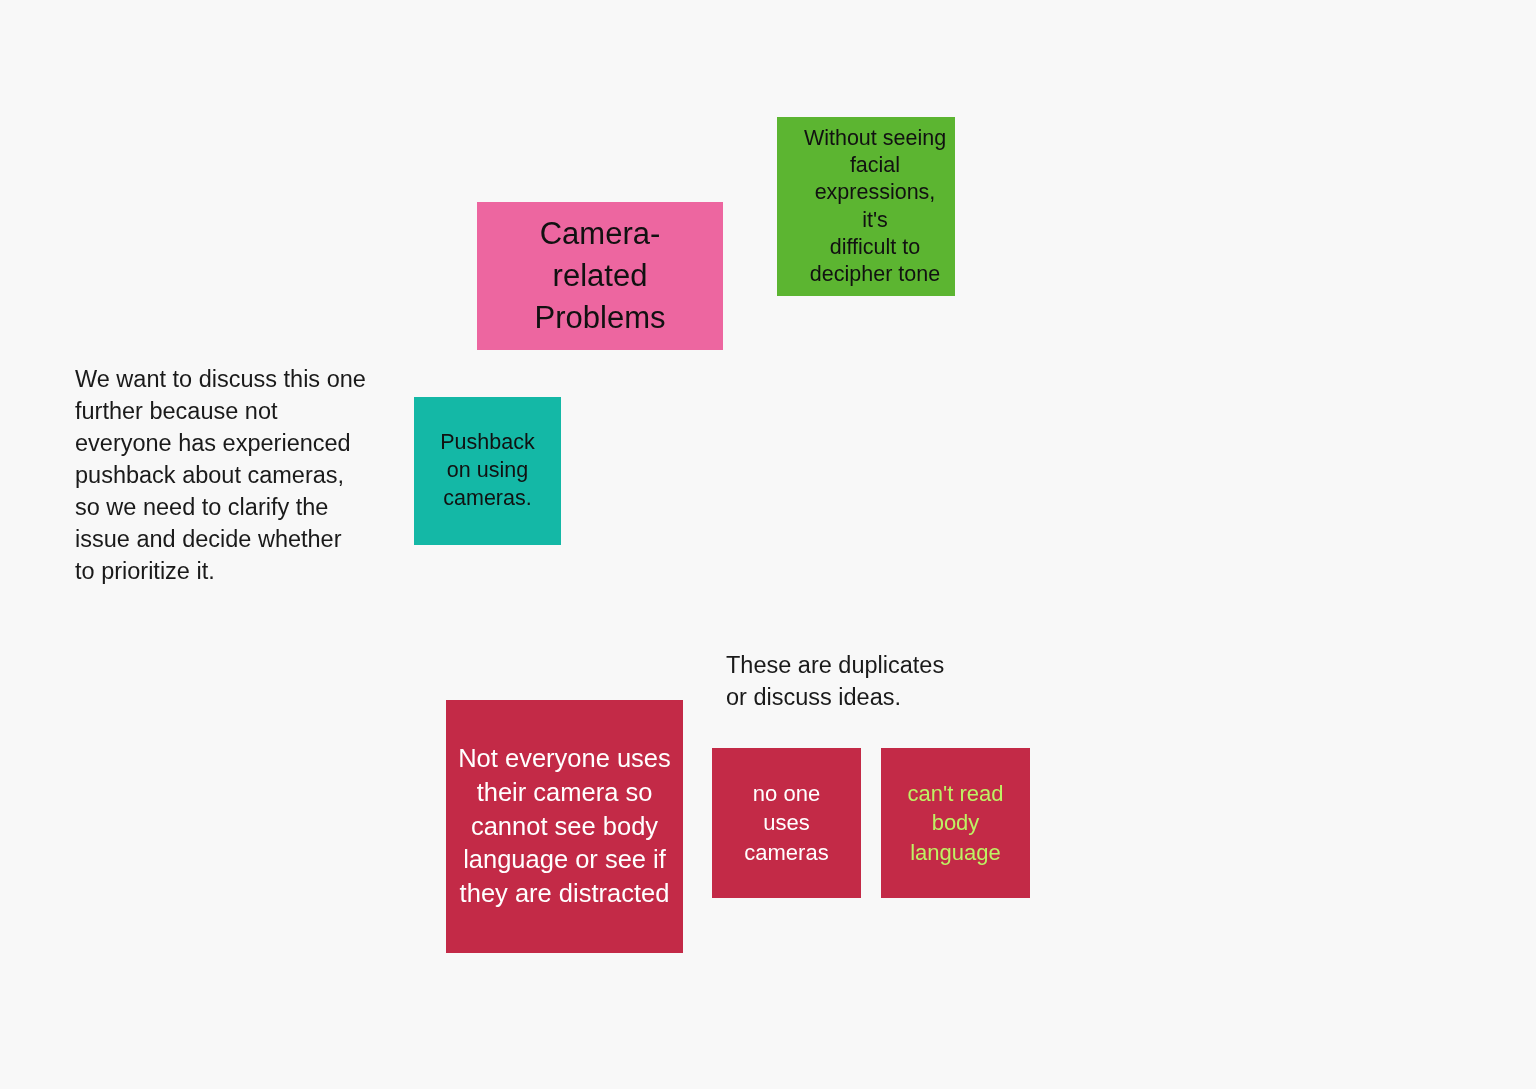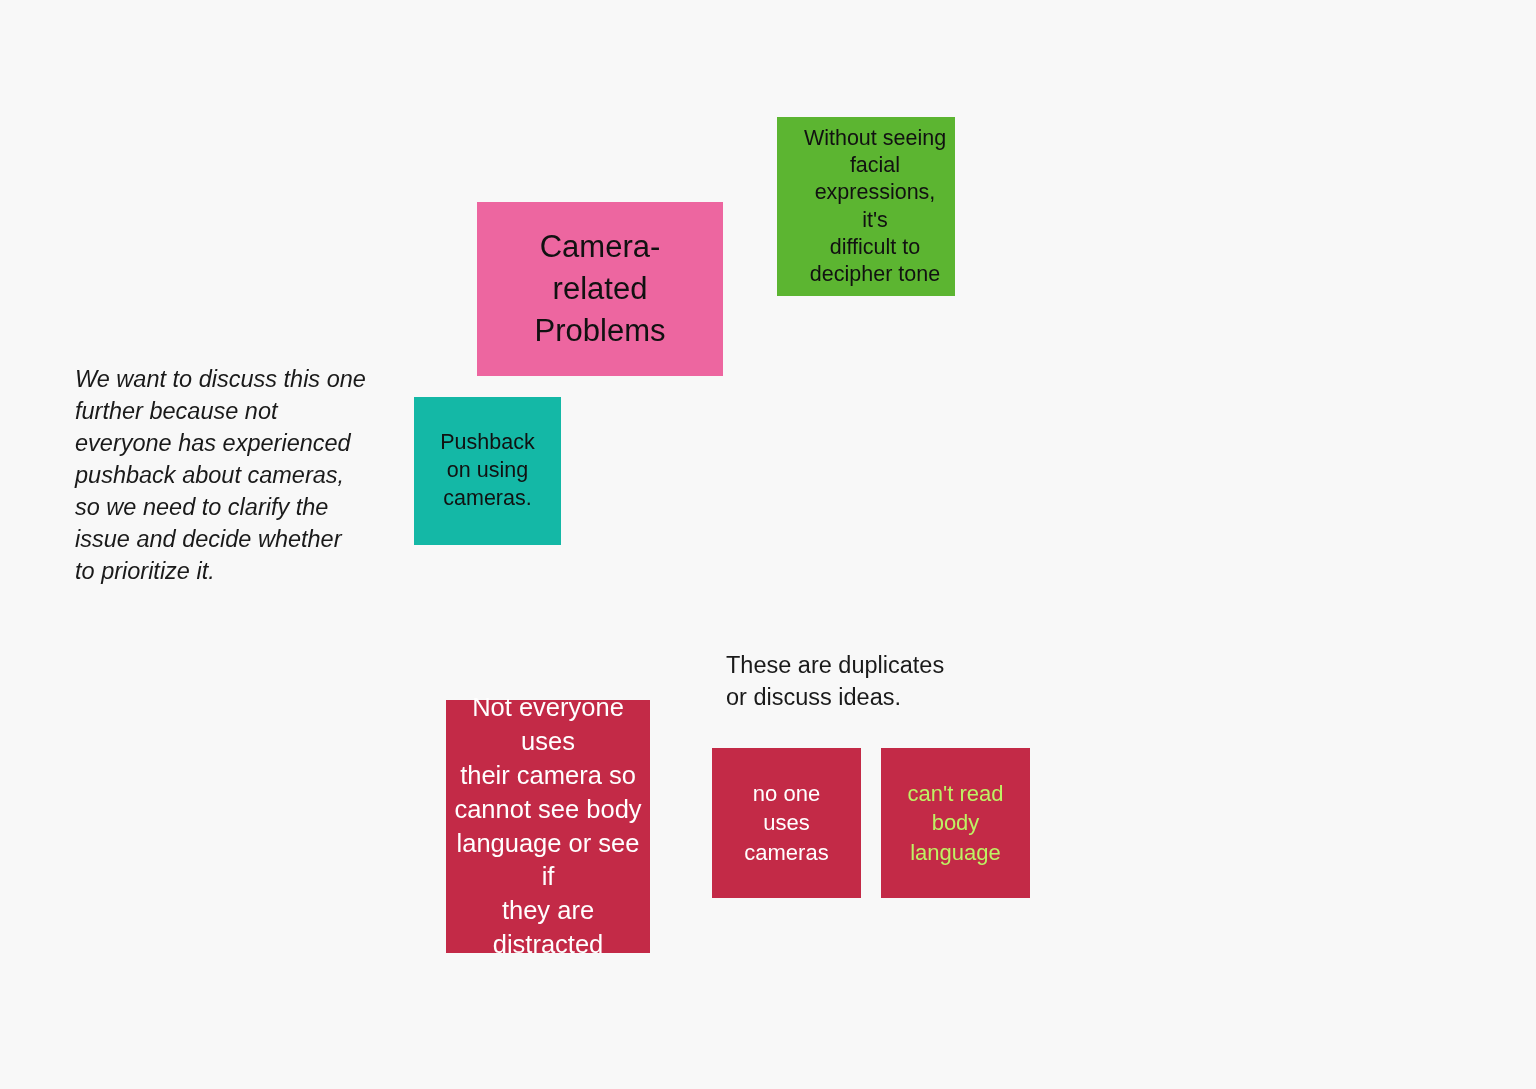--- a/index.html
+++ b/index.html
@@ -36,21 +36,21 @@
   .note-text {
     display: block;
     width: 100%;
     white-space: pre-line;
   }
 
   .note-topic {
     left: 477px;
     top: 202px;
     width: 246px;
-    height: 174px;
+    height: 148px;
     background: #ED66A0;
     font-size: 31px;
     line-height: 1.36;
   }
 
   .note-agreed {
     left: 777px;
     top: 117px;
     width: 178px;
     height: 179px;
@@ -66,21 +66,21 @@
     width: 147px;
     height: 148px;
     background: #14b8a6;
     font-size: 21.5px;
     line-height: 1.3;
   }
 
   .note-rejected-large {
     left: 446px;
     top: 700px;
-    width: 204px;
+    width: 237px;
     height: 253px;
     background: #C32A47;
     color: #FFFFFF;
     font-size: 25.5px;
     line-height: 1.33;
   }
 
   .note-rejected-small-1 {
     left: 712px;
     top: 748px;
@@ -116,21 +116,20 @@
   .ann-agreed {
     left: 972px;
     top: 120px;
     width: 330px;
   }
 
   .ann-discuss {
     left: 75px;
     top: 364px;
     width: 320px;
-    font-style: italic;
   }
 
   .ann-duplicates {
     left: 726px;
     top: 650px;
     width: 300px;
   }
 </style>
 </head>
 <body>

